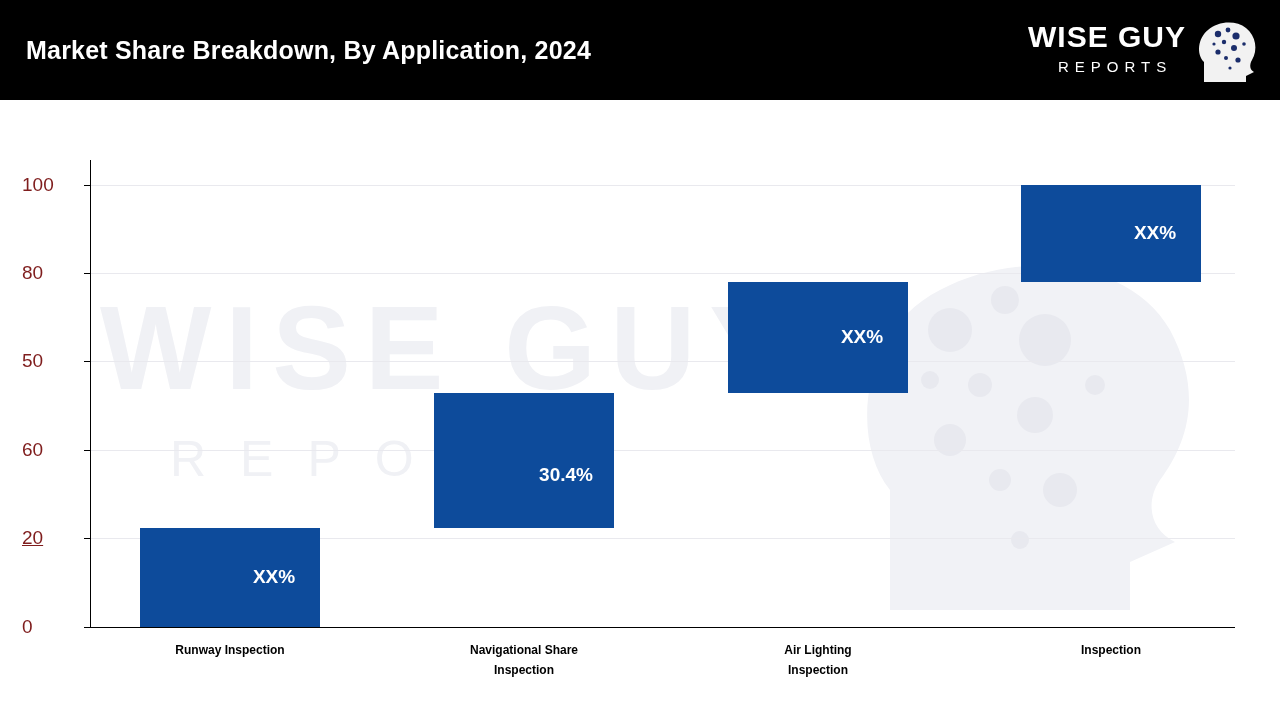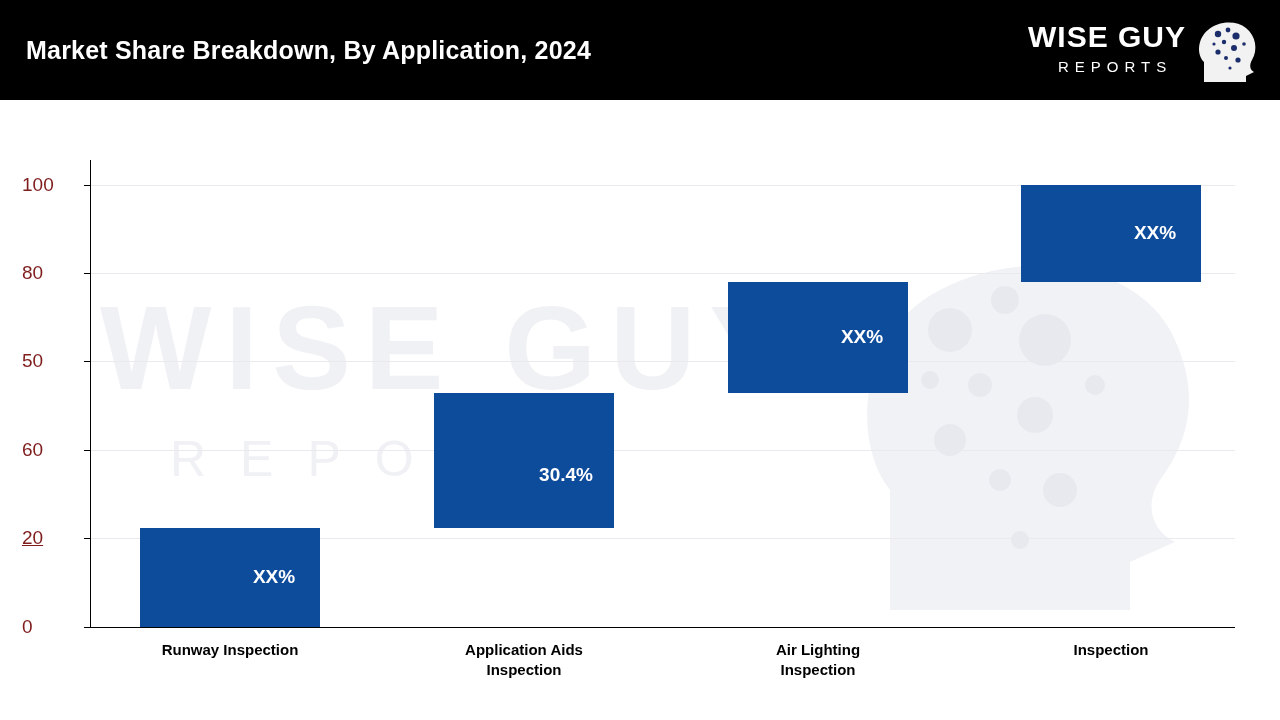--- a/index.html
+++ b/index.html
@@ -152,21 +152,21 @@
     color: #ffffff;
     font-size: 19px;
     font-weight: bold;
     text-align: center;
     white-space: nowrap;
     padding-left: 44px;
   }
   .cat-label {
     position: absolute;
     text-align: center;
-    font-size: 15px;
+    font-size: 12px;
     font-weight: bold;
     color: #000000;
     line-height: 20px;
   }
 </style>
 </head>
 <body>
 
 <div class="header">
   <div class="header-title">Market Share Breakdown, By Application, 2024</div>
@@ -249,21 +249,21 @@
   <div class="bar-label" style="left:728px; top:226px; width:180px;">XX%</div>
 
   <div class="bar" style="left:1021px; top:85px; width:180px; height:97px;"></div>
   <div class="bar-label" style="left:1021px; top:122px; width:180px;">XX%</div>
 
   <div class="cat-label" style="left:130px; top:540px; width:200px;">
     <div>Runway Inspection</div>
   </div>
 
   <div class="cat-label" style="left:424px; top:540px; width:200px;">
-    <div>Application Aids</div>
+    <div>Navigational Share</div>
     <div>Inspection</div>
   </div>
 
   <div class="cat-label" style="left:718px; top:540px; width:200px;">
     <div>Air Lighting</div>
     <div>Inspection</div>
   </div>
 
   <div class="cat-label" style="left:1011px; top:540px; width:200px;">
     <div>Inspection</div>

